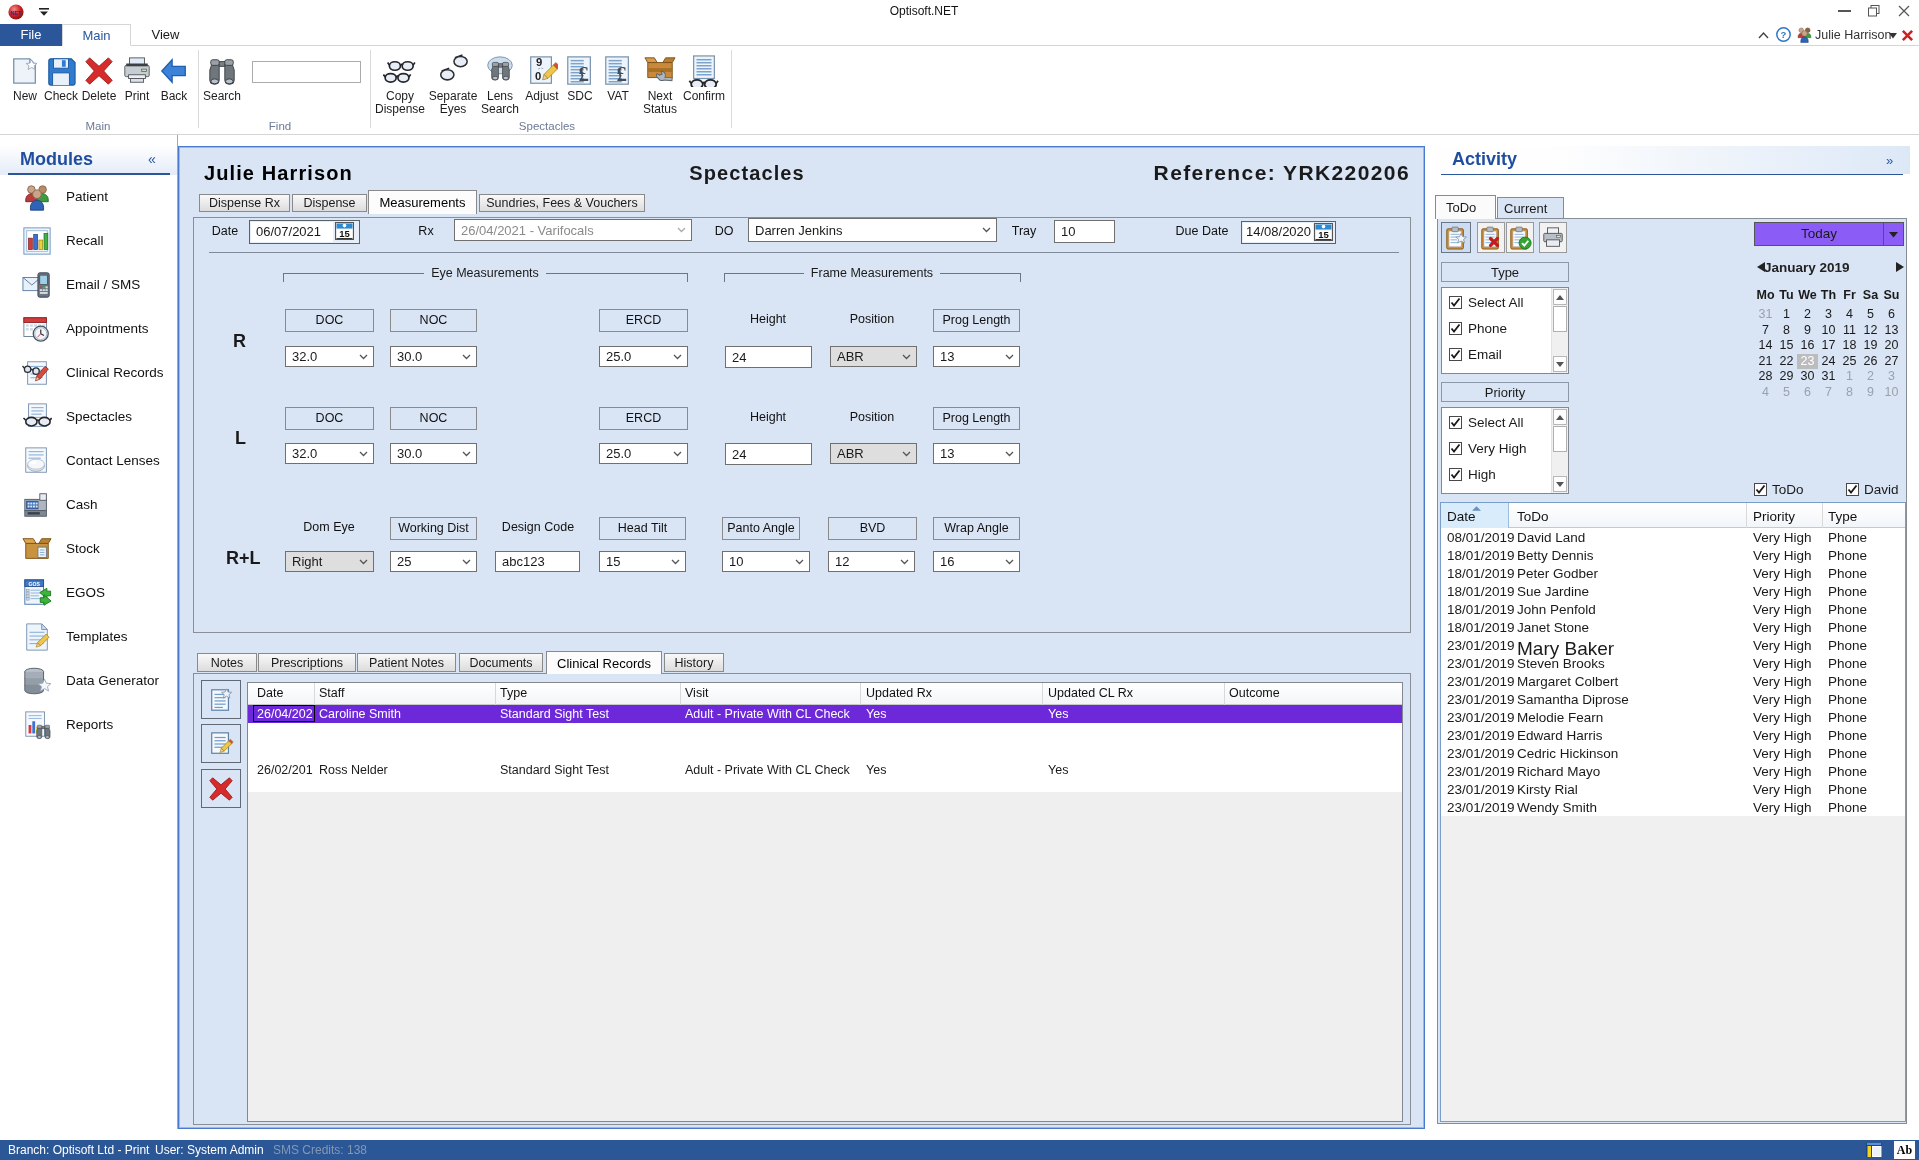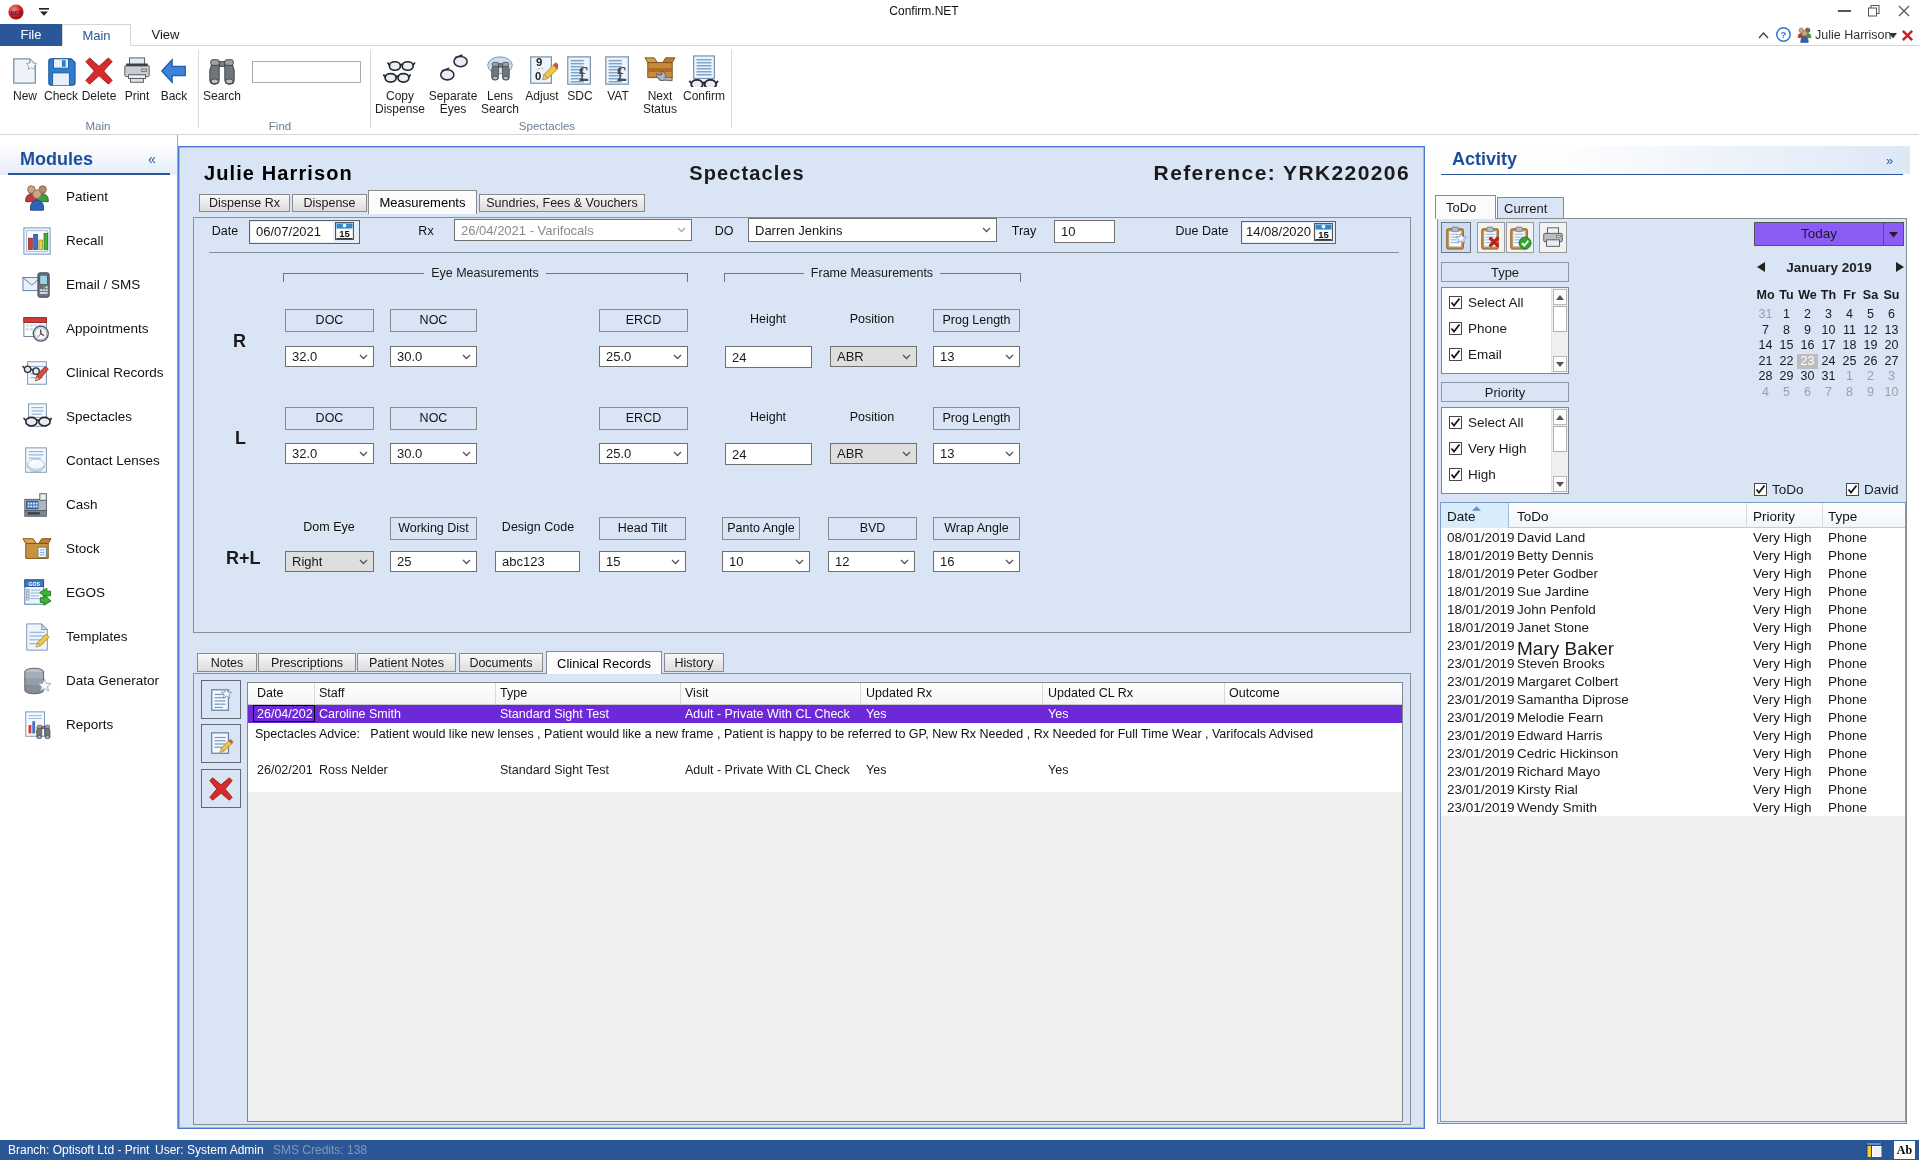--- a/index.html
+++ b/index.html
@@ -29,21 +29,21 @@
           <stop offset="100%" stop-color="#7e0e0e"></stop>
         </radialGradient>
       </defs>
       <circle cx="8" cy="8" r="7.6" fill="url(#net)"></circle>
       <text x="8" y="10.8" font-size="5.6" font-weight="bold" fill="#1d2f8e" text-anchor="middle" font-family="Liberation Sans">NET</text>
     </svg>
 <svg class="abs" style="left:38px;top:8px" width="12" height="8" viewBox="0 0 12 8">
       <rect x="1" y="0" width="10" height="1.6" fill="#222"></rect>
       <path d="M2 3.4h8L6 7.8z" fill="#222"></path>
     </svg>
-<div class="abs" style="left:824px;top:4px;width:200px;text-align:center;font-size:12px;color:#111">Confirm.NET</div>
+<div class="abs" style="left:824px;top:4px;width:200px;text-align:center;font-size:12px;color:#111">Optisoft.NET</div>
 <div class="abs" style="left:1838px;top:10px;width:13px;height:2px;background:#555"></div>
 <svg class="abs" style="left:1868px;top:5px" width="12" height="12" viewBox="0 0 12 12">
       <rect x="3" y="0.5" width="8" height="8" fill="none" stroke="#555"></rect>
       <rect x="0.5" y="3" width="8" height="8" fill="#fff" stroke="#555"></rect>
     </svg>
 <svg class="abs" style="left:1898px;top:5px" width="12" height="12" viewBox="0 0 12 12">
       <path d="M1 1l10 10M11 1L1 11" stroke="#555" stroke-width="1.2"></path>
     </svg>
 </div>
 <div class="abs" style="left:0;top:24px;width:1919px;height:22px;background:#fff;border-bottom:1px solid #d5d5d5">
@@ -703,23 +703,20 @@
 <div class="abs" style="left:976px;top:0;width:1px;height:22px;background:#d9d9d9"></div>
 <div class="abs" style="left:0;top:22px;width:1154px;height:18px;background:#6d28d9;color:#fff;font-size:12.5px">
 <div class="abs" style="left:9px;top:2px">26/04/202</div>
 <div class="abs" style="left:71px;top:2px">Caroline Smith</div>
 <div class="abs" style="left:252px;top:2px">Standard Sight Test</div>
 <div class="abs" style="left:437px;top:2px">Adult - Private With CL Check</div>
 <div class="abs" style="left:618px;top:2px">Yes</div>
 <div class="abs" style="left:800px;top:2px">Yes</div>
 <div class="abs" style="left:5px;top:0;width:62px;height:17px;border:1px solid #000"></div>
 </div>
-<div class="abs" style="left:0;top:40px;width:1154px;height:37px;background:#fff;font-size:12.5px;color:#111">
-        <div class="abs" style="left:7px;top:4px;white-space:nowrap">Spectacles Advice:&nbsp;&nbsp;&nbsp;Patient would like new lenses , Patient would like a new frame , Patient is happy to be referred to GP, New Rx Needed , Rx Needed for Full Time Wear , Varifocals Advised</div>
-      </div>
 <div class="abs" style="left:0;top:77px;width:1154px;height:32px;background:#fff;font-size:12.5px">
 <div class="abs" style="left:9px;top:3px">26/02/201</div>
 <div class="abs" style="left:71px;top:3px">Ross Nelder</div>
 <div class="abs" style="left:252px;top:3px">Standard Sight Test</div>
 <div class="abs" style="left:437px;top:3px">Adult - Private With CL Check</div>
 <div class="abs" style="left:618px;top:3px">Yes</div>
 <div class="abs" style="left:800px;top:3px">Yes</div>
 </div>
 </div>
 </div>
@@ -856,21 +853,21 @@
 <svg class="abs" style="left:134px;top:9px" width="9" height="6" viewBox="0 0 9 6">
         <path d="M0 0h9L4.5 5.5z" fill="#222"></path>
       </svg>
 </div>
 <svg class="abs" style="left:323px;top:116px" width="8" height="10" viewBox="0 0 8 10">
       <path d="M8 0v10L0 5z" fill="#222"></path>
     </svg>
 <svg class="abs" style="left:462px;top:116px" width="8" height="10" viewBox="0 0 8 10">
       <path d="M0 0v10l8-5z" fill="#222"></path>
     </svg>
-<div class="abs" style="left:330px;top:114px;width:130px;text-align:center;font-size:13.5px;font-weight:bold;color:#222">January 2019</div>
+<div class="abs" style="left:330px;top:114px;width:130px;text-align:left;font-size:13.5px;font-weight:bold;color:#222">January 2019</div>
 <div class="abs" style="left:321px;top:142px;width:21px;text-align:center;font-size:12.5px;font-weight:bold">Mo</div>
 <div class="abs" style="left:342px;top:142px;width:21px;text-align:center;font-size:12.5px;font-weight:bold">Tu</div>
 <div class="abs" style="left:363px;top:142px;width:21px;text-align:center;font-size:12.5px;font-weight:bold">We</div>
 <div class="abs" style="left:384px;top:142px;width:21px;text-align:center;font-size:12.5px;font-weight:bold">Th</div>
 <div class="abs" style="left:405px;top:142px;width:21px;text-align:center;font-size:12.5px;font-weight:bold">Fr</div>
 <div class="abs" style="left:426px;top:142px;width:21px;text-align:center;font-size:12.5px;font-weight:bold">Sa</div>
 <div class="abs" style="left:447px;top:142px;width:21px;text-align:center;font-size:12.5px;font-weight:bold">Su</div>
 <div class="abs" style="left:321px;top:161px;width:21px;height:15px;text-align:center;font-size:12.5px;color:#9aa1ab;line-height:15px">31</div>
 <div class="abs" style="left:342px;top:161px;width:21px;height:15px;text-align:center;font-size:12.5px;color:#1a1a1a;line-height:15px">1</div>
 <div class="abs" style="left:363px;top:161px;width:21px;height:15px;text-align:center;font-size:12.5px;color:#1a1a1a;line-height:15px">2</div>

